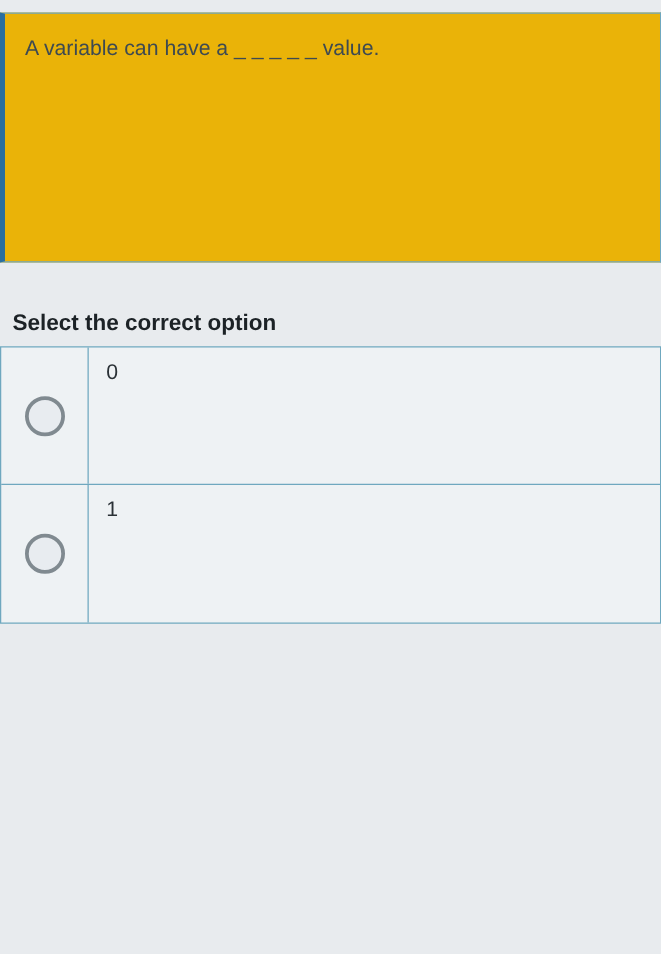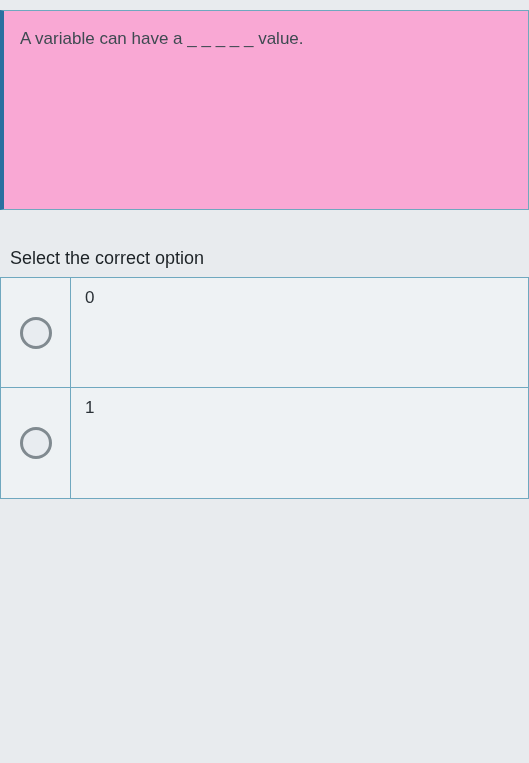--- a/index.html
+++ b/index.html
@@ -8,35 +8,35 @@
       padding: 0;
     }
     body {
       font-family: Arial, Helvetica, sans-serif;
       background: #e8ebee;
       width: 529px;
       height: 763px;
       overflow: hidden;
     }
     .question-box {
-      background: #f9a8d4;
+      background: #eab308;
       border: 1px solid #6fa8bf;
       border-left: 4px solid #2a6fa0;
       margin: 10px 0 0 0;
       height: 200px;
       padding: 18px 16px;
     }
     .question-text {
       font-size: 17px;
       color: #3e4a51;
       font-weight: 400;
     }
     .prompt {
       font-size: 18px;
-      font-weight: 400;
+      font-weight: 700;
       color: #1c2226;
       margin: 38px 0 8px 10px;
     }
     .options-table {
       border: 1px solid #6fa8bf;
       margin: 0;
       background: #eef2f4;
     }
     .option-row {
       display: flex;

